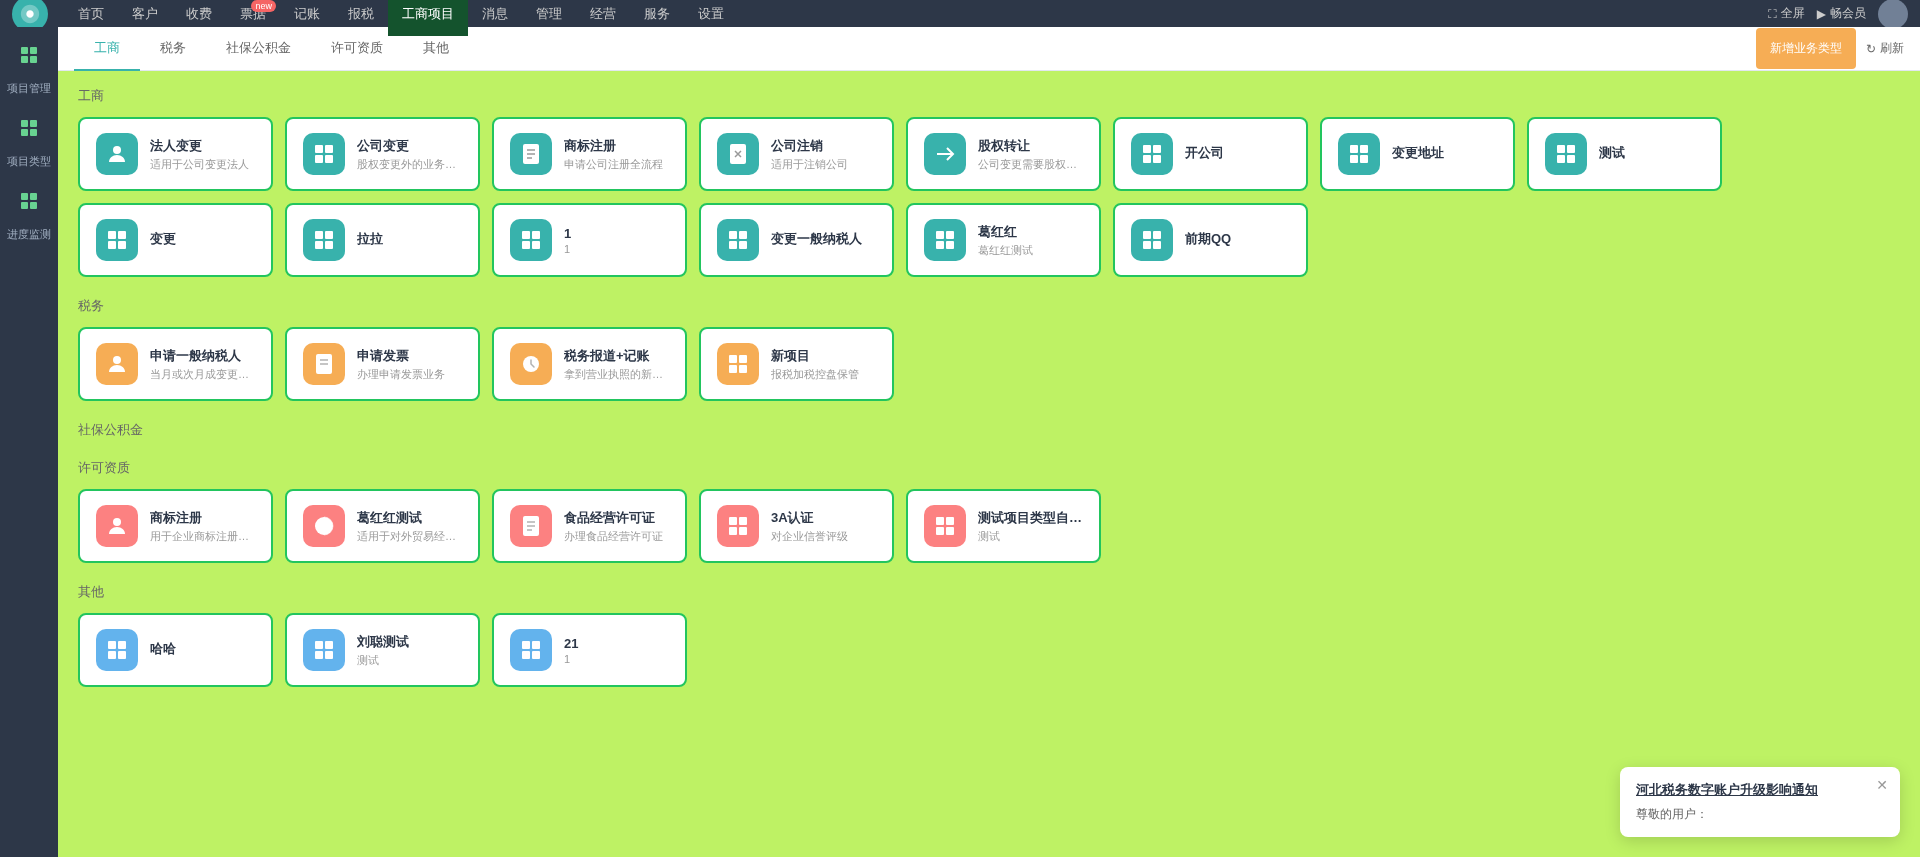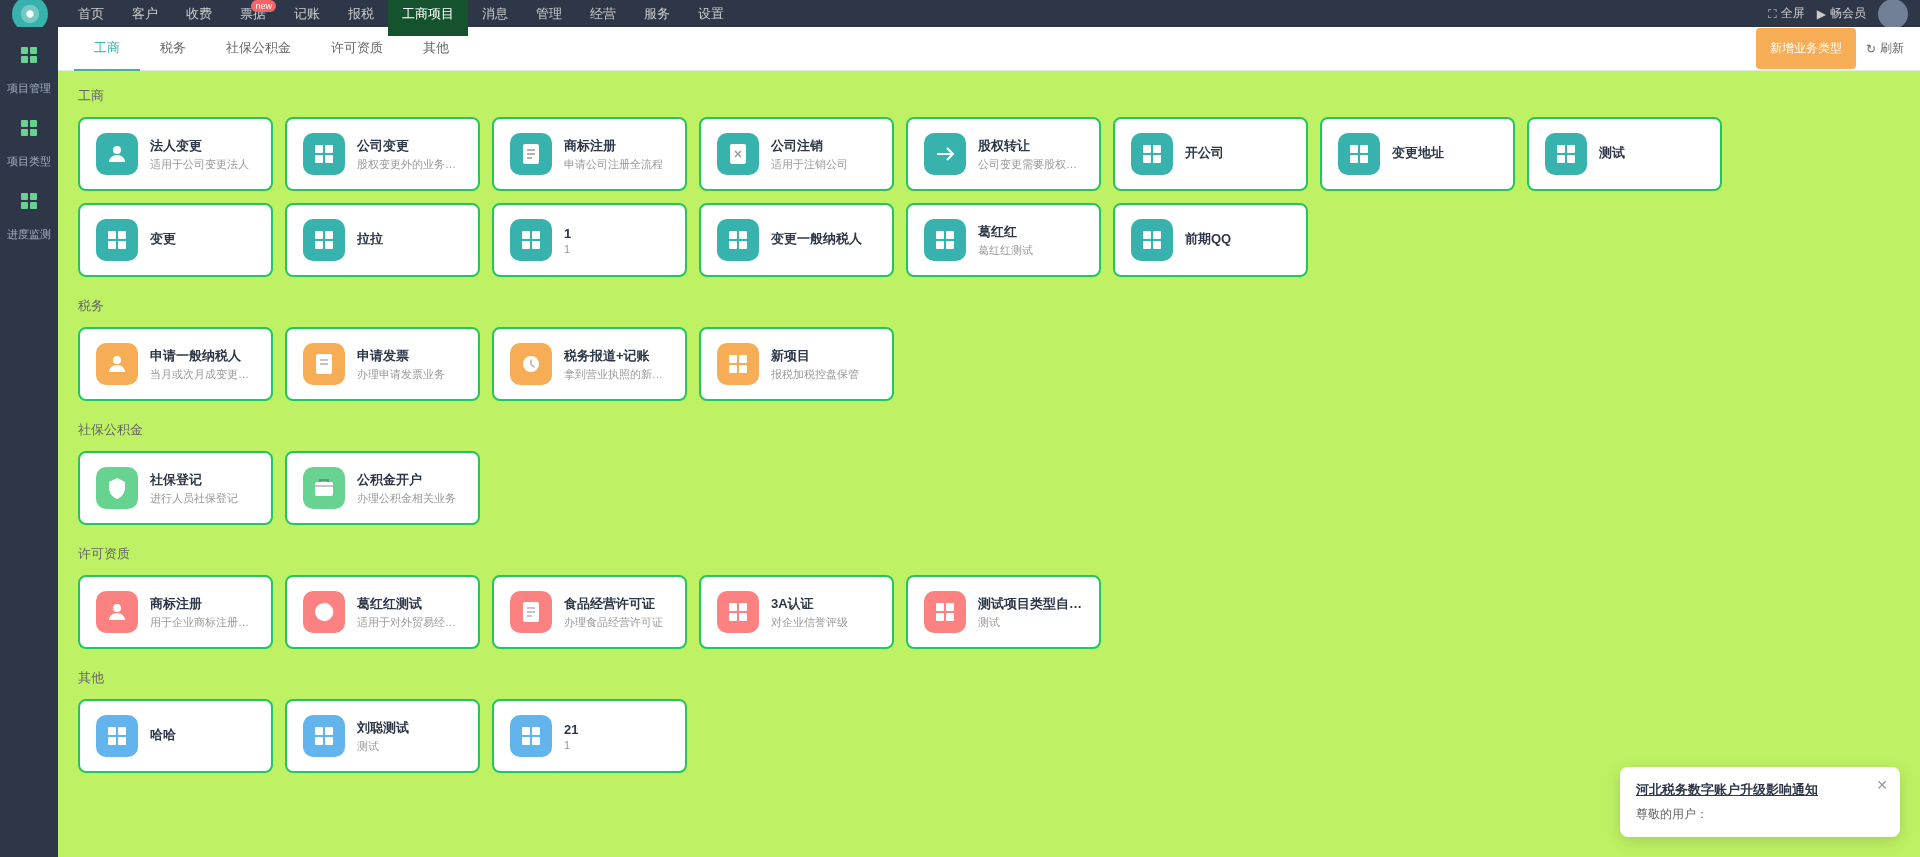--- a/index.html
+++ b/index.html
@@ -406,45 +406,20 @@
             <div class="card-info">
               <div class="card-title">新项目</div>
               <div class="card-desc">报税加税控盘保管</div>
             </div>
           </div>
         </div>
       </div>
 
       <div class="section">
         <div class="section-title">社保公积金</div>
-        <div class="card-grid">
-          <div class="service-card">
-            <div class="card-icon bg-green">
-                <svg width="24" height="24" viewBox="0 0 24 24" fill="white">
-                  <path d="M12 2L4 6v6c0 5 3.5 9.5 8 11 4.5-1.5 8-6 8-11V6L12 2z"></path>
-                </svg>
-              </div>
-            <div class="card-info">
-              <div class="card-title">社保登记</div>
-              <div class="card-desc">进行人员社保登记</div>
-            </div>
-          </div>
-          <div class="service-card">
-            <div class="card-icon bg-green">
-                <svg width="24" height="24" viewBox="0 0 24 24" fill="white">
-                  <rect x="3" y="6" width="18" height="14" rx="2"></rect>
-                  <path d="M3 10h18M8 6V4h8v2" stroke="rgba(0,0,0,0.3)" stroke-width="1.5" fill="none"></path>
-                </svg>
-              </div>
-            <div class="card-info">
-              <div class="card-title">公积金开户</div>
-              <div class="card-desc">办理公积金相关业务</div>
-            </div>
-          </div>
-        </div>
       </div>
 
       <div class="section">
         <div class="section-title">许可资质</div>
         <div class="card-grid">
           <div class="service-card">
             <div class="card-icon bg-red">
                 <svg width="24" height="24" viewBox="0 0 24 24" fill="white">
                   <circle cx="12" cy="8" r="4"></circle>
                   <path d="M4 20c0-4 3.6-7 8-7s8 3 8 7"></path>

